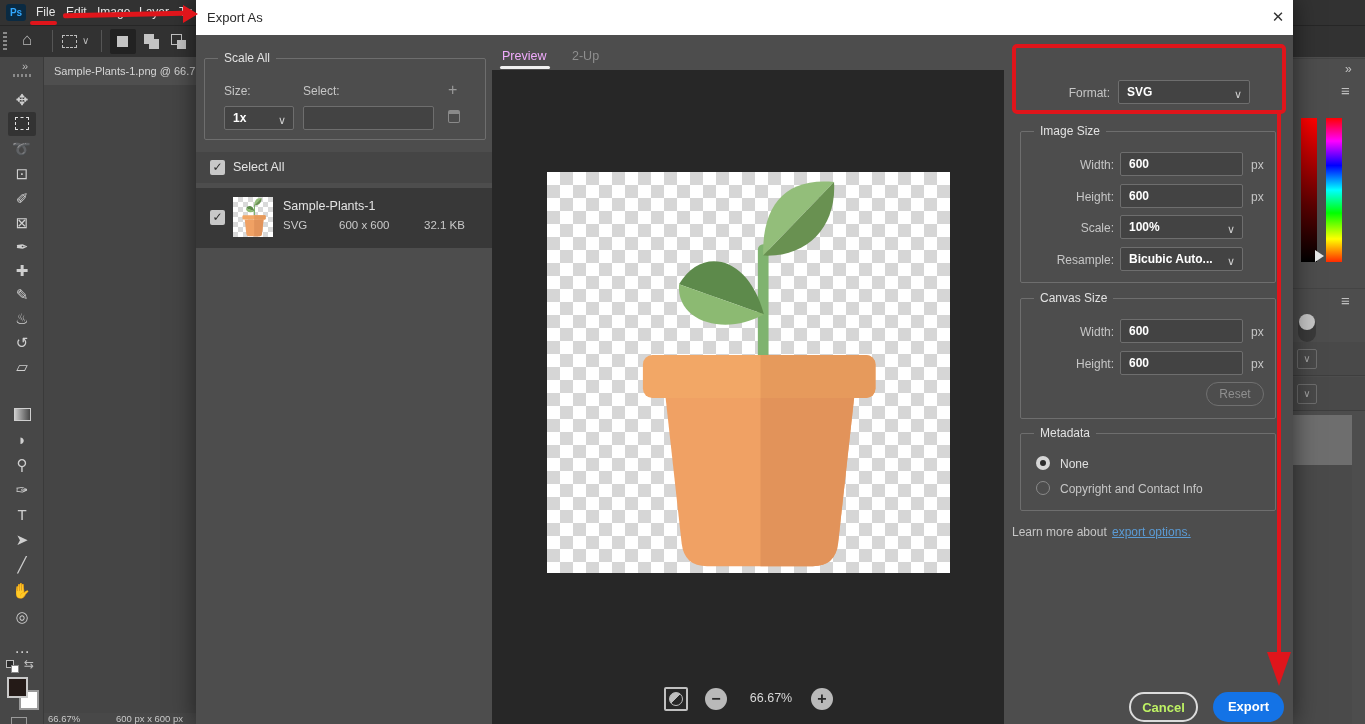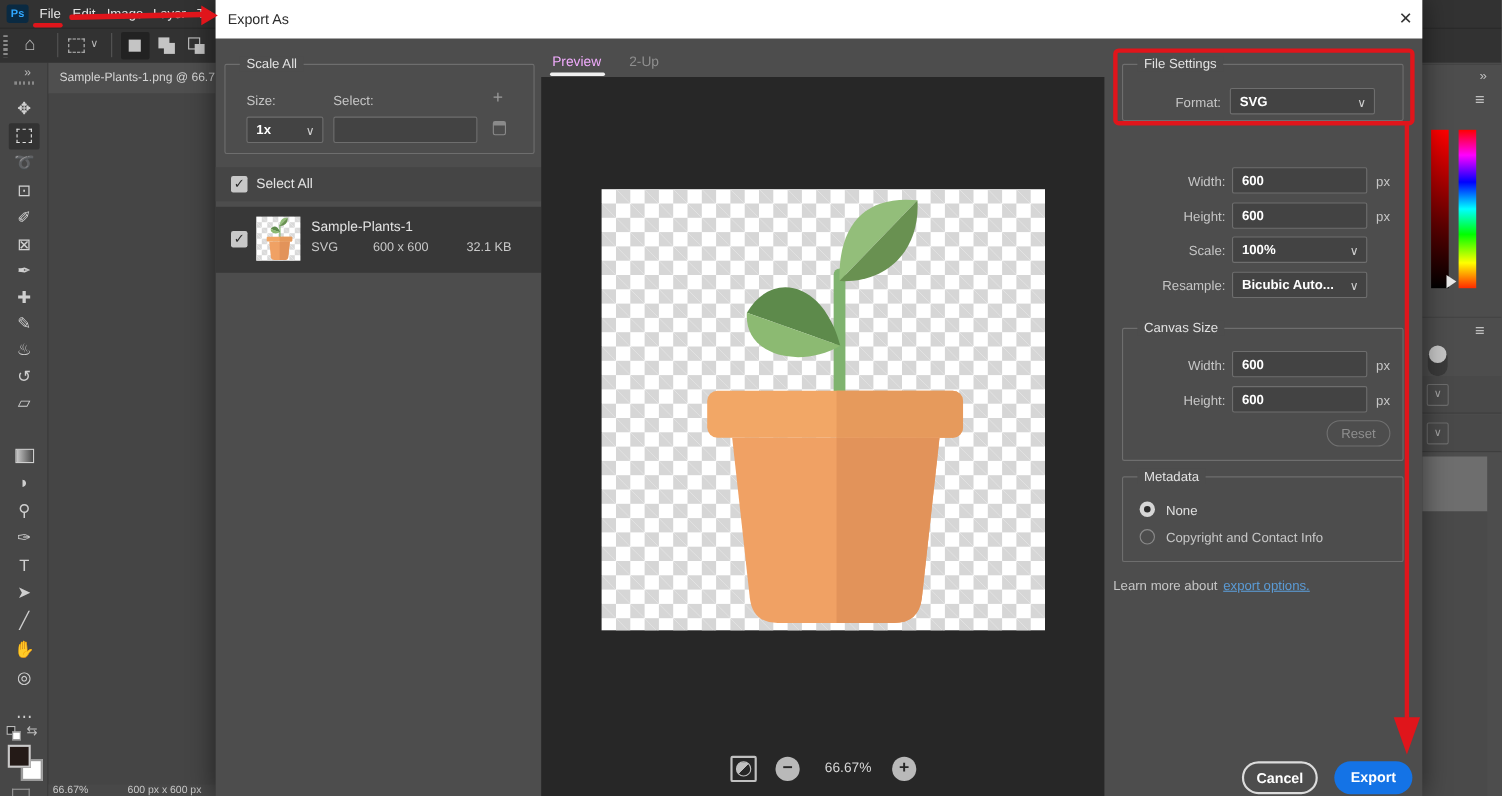--- a/index.html
+++ b/index.html
@@ -134,21 +134,21 @@
     border-radius:12px; color:#8f8f8f; font-size:12px; text-align:center; line-height:22px; }
   .radio { width:14px; height:14px; border-radius:50%; }
   .radio.on { background:#d6d6d6; }
   .radio.on::after { content:""; position:absolute; left:4px; top:4px; width:6px; height:6px;
     border-radius:50%; background:#2b2b2b; }
   .radio.off { border:1.5px solid #8a8a8a; background:transparent; }
   .link { color:#5b9bd5; font-size:12px; text-decoration:underline; }
   .learn { color:#c6c6c6; font-size:12px; }
   .pill-btn { height:30px; border-radius:15px; font-size:13px; font-weight:bold;
     text-align:center; line-height:28px; }
-  .cancel-btn { left:933px; top:692px; width:69px; border:2px solid #dcdcdc; color:#ffffff; }
+  .cancel-btn { left:933px; top:692px; width:69px; border:2px solid #dcdcdc; color:#bef264; }
   .export-btn { left:1017px; top:692px; width:71px; background:#1473e6; color:#ffffff;
     line-height:30px; }
 
   
   .annot { z-index:100; }
   .red-underline { left:30px; top:21px; width:27px; height:4px; background:#e0151b; border-radius:2px; }
   .red-shaft { left:63px; top:12px; width:122px; height:5px; background:#e0151b;
     transform:rotate(-1.2deg); border-radius:2px; }
   .red-head-r { left:183px; top:5px; width:0; height:0; border-top:9px solid transparent;
     border-bottom:9px solid transparent; border-left:15px solid #e0151b; }
@@ -333,29 +333,29 @@
         </svg>
       </div>
       <div class="abs transp-icon">
         <span class="transp-circle"></span>
       </div>
       <div class="abs zoom-circle" style="left:213px;top:618px">−</div>
       <div class="abs zoom-label" style="left:247px;top:621px;width:64px;text-align:center">66.67%</div>
       <div class="abs zoom-circle" style="left:319px;top:618px">+</div>
     </div>
 
-    <div class="abs fieldset" style="left:824px;top:58px;width:256px;height:52px">
-      <span class="legend">File Settings</span>
-    </div>
     <span class="abs lbl r-label" style="left:744px;top:86px">Format:</span>
     <div class="abs val-box" style="left:922px;top:80px;width:132px;height:24px">
       <span>SVG</span>
       <span class="chev">∨</span>
     </div>
 
+    <div class="abs fieldset" style="left:824px;top:131px;width:256px;height:152px">
+      <span class="legend">Image Size</span>
+    </div>
     <span class="abs lbl r-label" style="left:748px;top:158px">Width:</span>
     <div class="abs val-box num-input" style="top:152px"><span>600</span></div>
     <span class="abs unit" style="left:1055px;top:158px">px</span>
     <span class="abs lbl r-label" style="left:748px;top:190px">Height:</span>
     <div class="abs val-box num-input" style="top:184px"><span>600</span></div>
     <span class="abs unit" style="left:1055px;top:190px">px</span>
     <span class="abs lbl r-label" style="left:748px;top:221px">Scale:</span>
     <div class="abs val-box num-input" style="top:215px">
       <span>100%</span>
       <span class="chev">∨</span>

